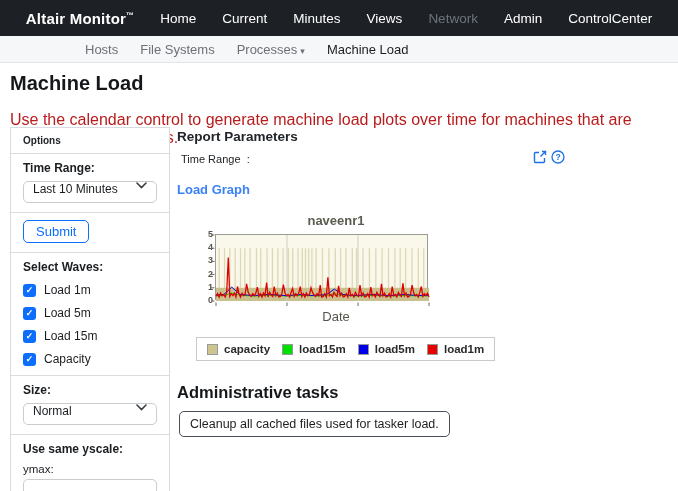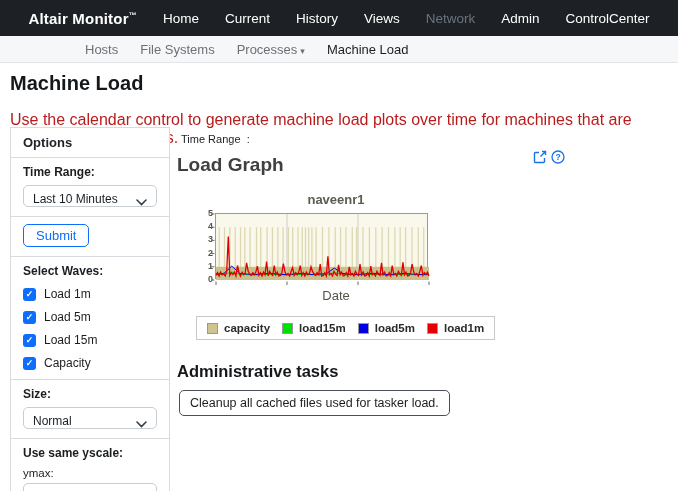--- a/index.html
+++ b/index.html
@@ -36,26 +36,26 @@
   .page-desc { font-size:16px; color:#b91c1c; margin-top:16px; }
   .hide-options { font-size:10px; color:#4a4a4a; margin-top:5px; display:inline-block; cursor:pointer; }
 
   
   .options-panel {
     position:absolute; left:10px; top:127px; width:160px;
     border:1px solid #d8dbdf; background:#fff;
   }
   .panel-section { padding:7px 12px 9px 12px; border-top:1px solid #d8dbdf; }
   .panel-section:first-child { border-top:none; }
-  .panel-header { font-size:13px; font-weight:bold; padding:7px 12px; }
+  .panel-header { font-size:10px; font-weight:bold; padding:7px 12px; }
   .field-label { font-size:12px; font-weight:bold; color:#1b1e21; }
   .sub-label { font-size:11.5px; font-weight:normal; color:#1b1e21; margin-top:7px; }
   .select-box {
     margin-top:6px; height:22px; border:1px solid #c8cdd2; border-radius:5px;
-    display:flex; align-items:flex-end; justify-content:space-between;
+    display:flex; align-items:flex-start; justify-content:space-between;
     padding:0 9px; font-size:12px; color:#1b1e21; cursor:pointer; background:#fff;
   }
   .text-input {
     margin-top:4px; width:100%; height:21px; border:1px solid #c8cdd2; border-radius:5px;
     font-size:12px; padding:0 7px; font-family:"Liberation Sans", sans-serif;
   }
   .submit-btn {
     background:#fff; color:#0d6efd; border:1px solid #0d6efd; border-radius:5px;
     font-size:13px; padding:3px 12px; cursor:pointer; font-family:"Liberation Sans", sans-serif;
   }
@@ -66,21 +66,21 @@
   }
   .checkbox .tick { color:#fff; font-size:9px; font-weight:bold; line-height:1; }
   .wave-label { font-size:12px; color:#1b1e21; }
 
   
   .main { position:absolute; left:177px; top:124px; width:494px; }
   .report-params-title { font-size:13.5px; font-weight:bold; padding-top:5px; }
   .time-range-row { font-size:11px; font-weight:normal; margin-top:9px; margin-left:4px; }
   .corner-icons { position:absolute; left:356px; top:26px; display:flex; gap:4px; align-items:center; }
   .icon-btn { cursor:pointer; display:inline-flex; }
-  .load-graph-title { font-size:19px; font-weight:bold; margin-top:9px; color:#404040; }
+  .load-graph-title { font-size:13px; font-weight:bold; margin-top:17px; color:#3b82f6; }
   .admin-title { font-size:16.5px; font-weight:bold; margin-top:22px; color:#15181b; }
   .cleanup-btn {
     margin-top:9px; margin-left:2px; background:#fff; border:1px solid #495057; border-radius:5px;
     font-size:12.5px; color:#1b1e21; padding:5px 10px; cursor:pointer;
     font-family:"Liberation Sans", sans-serif;
   }
 
   
   .chart-wrap { margin-top:16px; margin-left:20px; width:260px; }
   .chart-title { text-align:center; font-size:13px; font-weight:bold; color:#5c5c50; padding-left:18px; }
@@ -107,21 +107,21 @@
   .legend-label { font-size:11.5px; font-weight:600; color:#2a2a2a; }
   .peak-text { font-size:11px; color:#222; margin-top:21px; margin-left:36px; }
 </style>
 </head>
 <body>
 
 <div class="navbar">
   <span class="brand"><span>Altair Monitor</span><sup>™</sup></span>
   <a class="nav-item">Home</a>
   <a class="nav-item">Current</a>
-  <a class="nav-item">History</a>
+  <a class="nav-item">Minutes</a>
   <a class="nav-item">Views</a>
   <a class="nav-item disabled">Network</a>
   <a class="nav-item">Admin</a>
   <a class="nav-item">ControlCenter</a>
 </div>
 
 <div class="subnav">
   <span class="subnav-item">Hosts</span>
   <span class="subnav-item">File Systems</span>
   <span class="subnav-item"><span>Processes</span><span class="caret">▾</span></span>
@@ -191,20 +191,21 @@
 
   <div class="panel-section">
     <div class="field-label">Use same yscale:</div>
     <div class="sub-label">ymax:</div>
     <input class="text-input" type="text" value="" style="">
   </div>
 
 </div>
 
 <div class="main">
+  <div class="report-params-title">Report Parameters</div>
   <div class="time-range-row">
     <span>Time Range</span>&nbsp;&nbsp;<span>:</span>
   </div>
 
   <div class="corner-icons">
     <span class="icon-btn">
       <svg width="14" height="14" viewBox="0 0 14 14">
           <path d="M11.5 8v3.5a1 1 0 0 1-1 1h-8a1 1 0 0 1-1-1v-8a1 1 0 0 1 1-1H6" fill="none" stroke="#1a73e8" stroke-width="1.4"></path>
           <path d="M7.5 6.5 L12.5 1.5 M9 1.5 H12.5 V5" fill="none" stroke="#1a73e8" stroke-width="1.4"></path>
         </svg>

